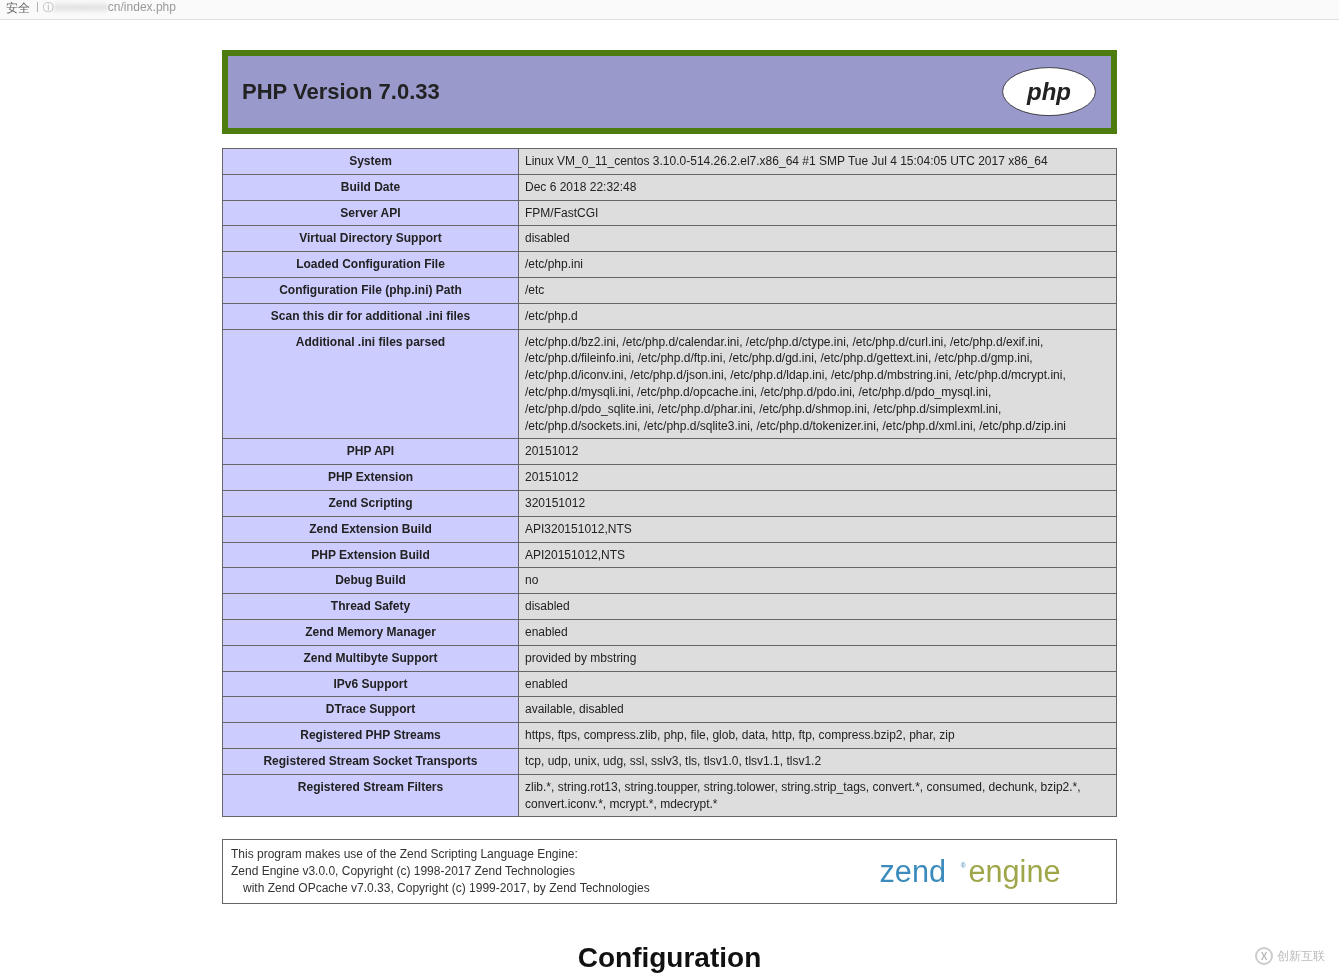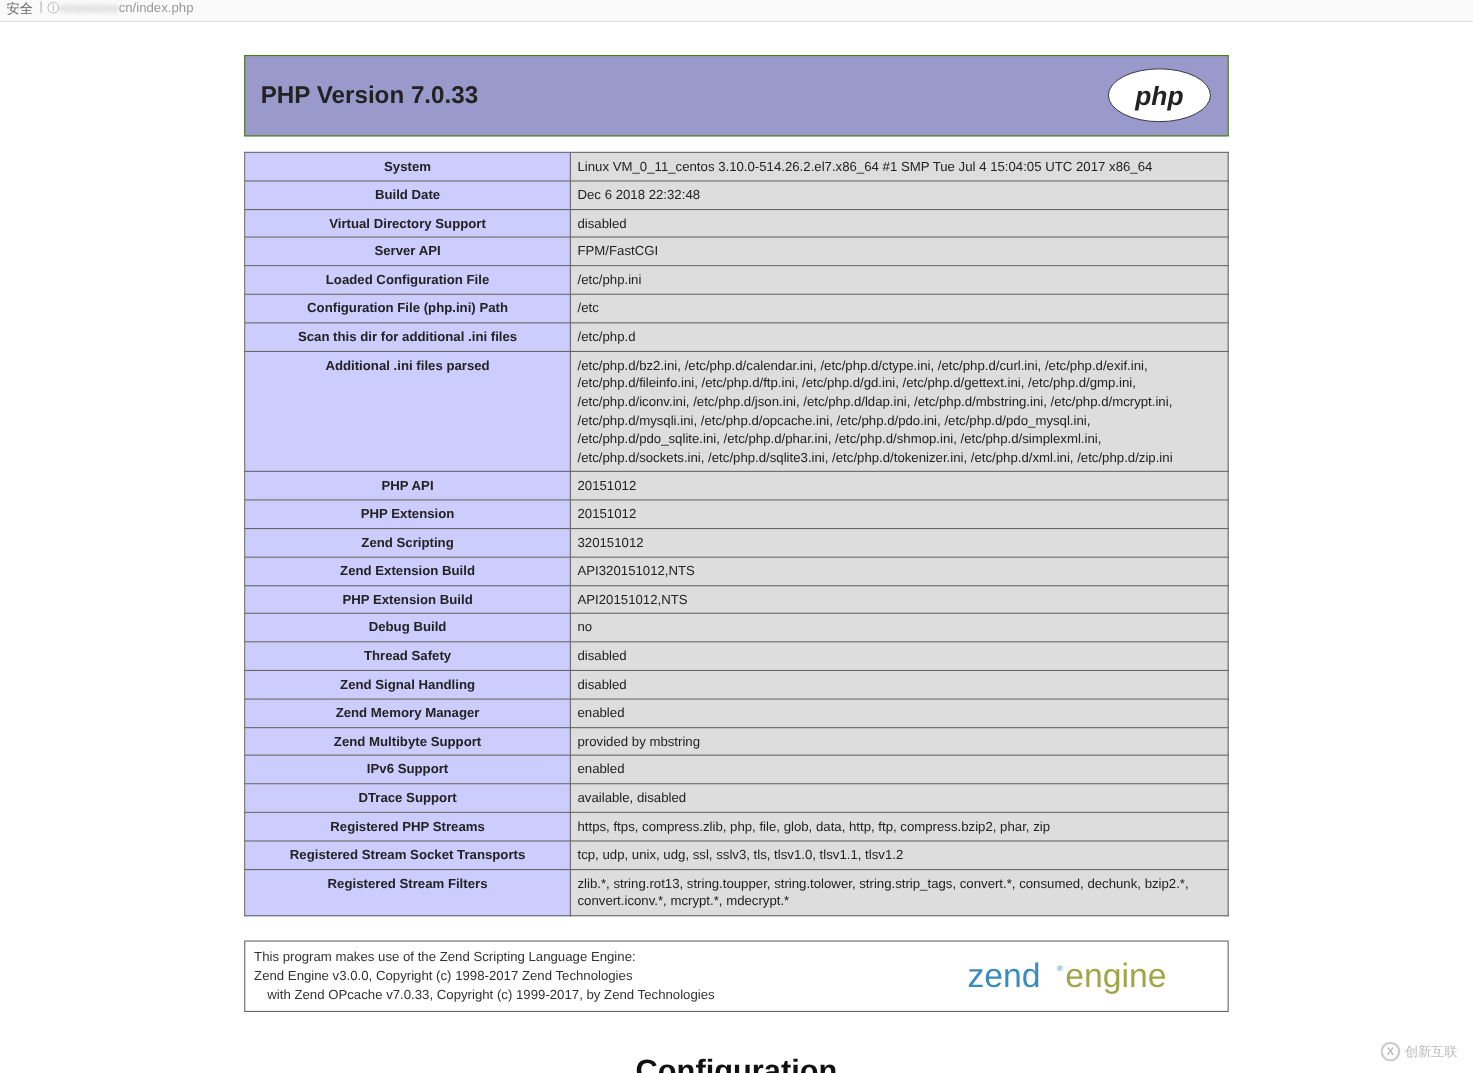--- a/index.html
+++ b/index.html
@@ -34,21 +34,21 @@
     width: 100%;
     border: 1px solid #666;
     border-collapse: collapse;
   }
   .header-box {
     background: #9999cc;
     display: flex;
     align-items: center;
     justify-content: space-between;
     padding: 10px 14px;
-    border: 1px solid #4d7c0f;
+    border: 6px solid #4d7c0f;
   }
   .header-box h1 {
     font-size: 22px;
     font-weight: bold;
     margin: 0;
     color: #222;
   }
   .php-logo {
     width: 96px;
     height: 52px;
@@ -157,28 +157,28 @@
     <tbody id="info-body">
         <tr>
           <td class="e">System</td>
           <td class="v">Linux VM_0_11_centos 3.10.0-514.26.2.el7.x86_64 #1 SMP Tue Jul 4 15:04:05 UTC 2017 x86_64</td>
         </tr>
         <tr>
           <td class="e">Build Date</td>
           <td class="v">Dec 6 2018 22:32:48</td>
         </tr>
         <tr>
+          <td class="e">Server API</td>
+          <td class="v">FPM/FastCGI</td>
+        </tr>
+        <tr>
           <td class="e">Virtual Directory Support</td>
           <td class="v">disabled</td>
         </tr>
         <tr>
-          <td class="e">Server API</td>
-          <td class="v">FPM/FastCGI</td>
-        </tr>
-        <tr>
           <td class="e">Loaded Configuration File</td>
           <td class="v">/etc/php.ini</td>
         </tr>
         <tr>
           <td class="e">Configuration File (php.ini) Path</td>
           <td class="v">/etc</td>
         </tr>
         <tr>
           <td class="e">Scan this dir for additional .ini files</td>
           <td class="v">/etc/php.d</td>
@@ -206,24 +206,20 @@
         <tr>
           <td class="e">PHP Extension Build</td>
           <td class="v">API20151012,NTS</td>
         </tr>
         <tr>
           <td class="e">Debug Build</td>
           <td class="v">no</td>
         </tr>
         <tr>
           <td class="e">Thread Safety</td>
-          <td class="v">disabled</td>
-        </tr>
-        <tr>
-          <td class="e">Zend Signal Handling</td>
           <td class="v">disabled</td>
         </tr>
         <tr>
           <td class="e">Zend Memory Manager</td>
           <td class="v">enabled</td>
         </tr>
         <tr>
           <td class="e">Zend Multibyte Support</td>
           <td class="v">provided by mbstring</td>
         </tr>

